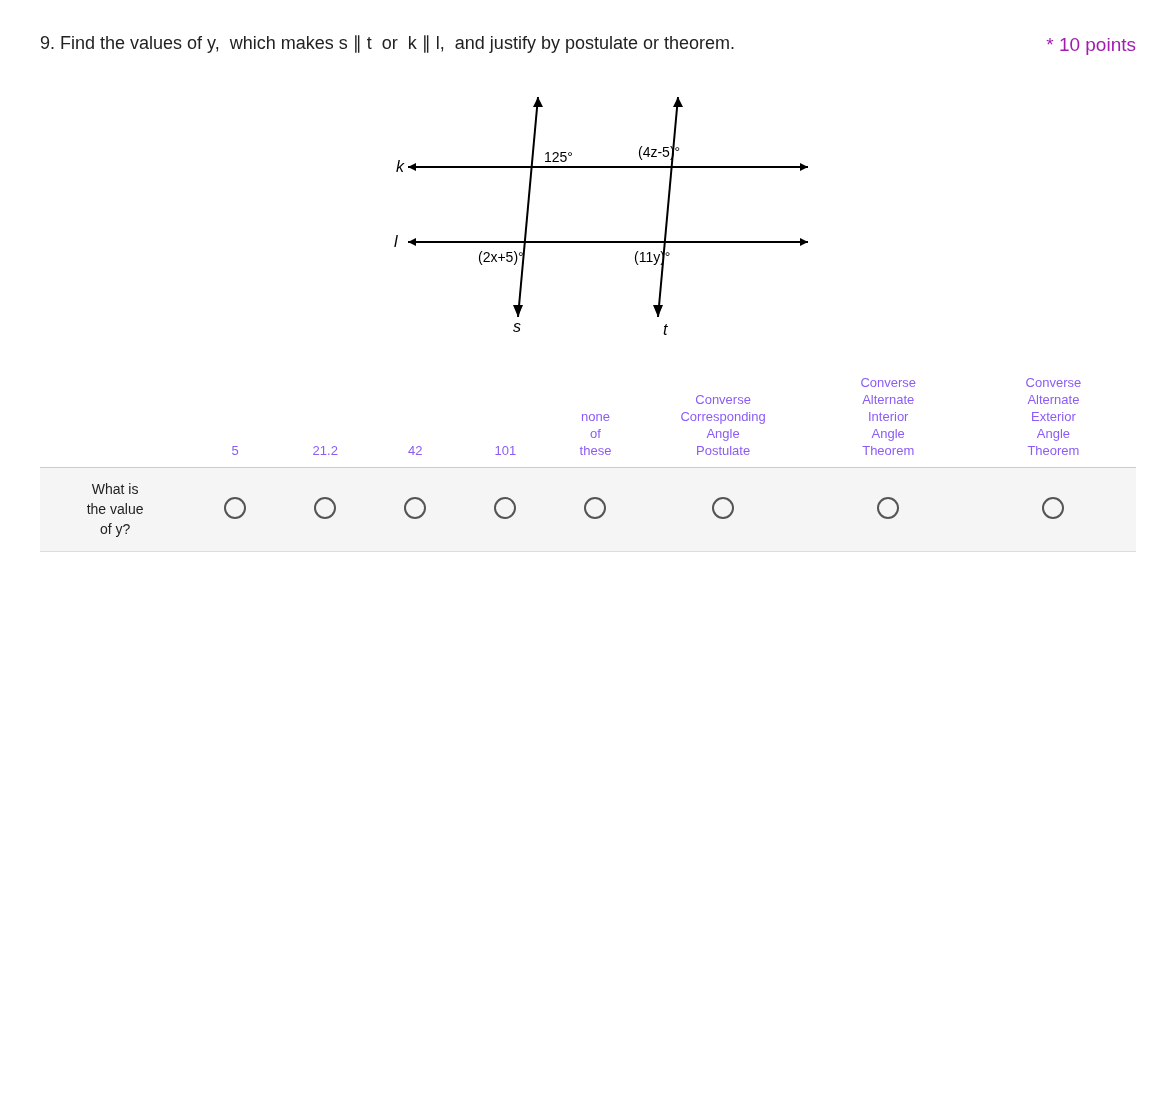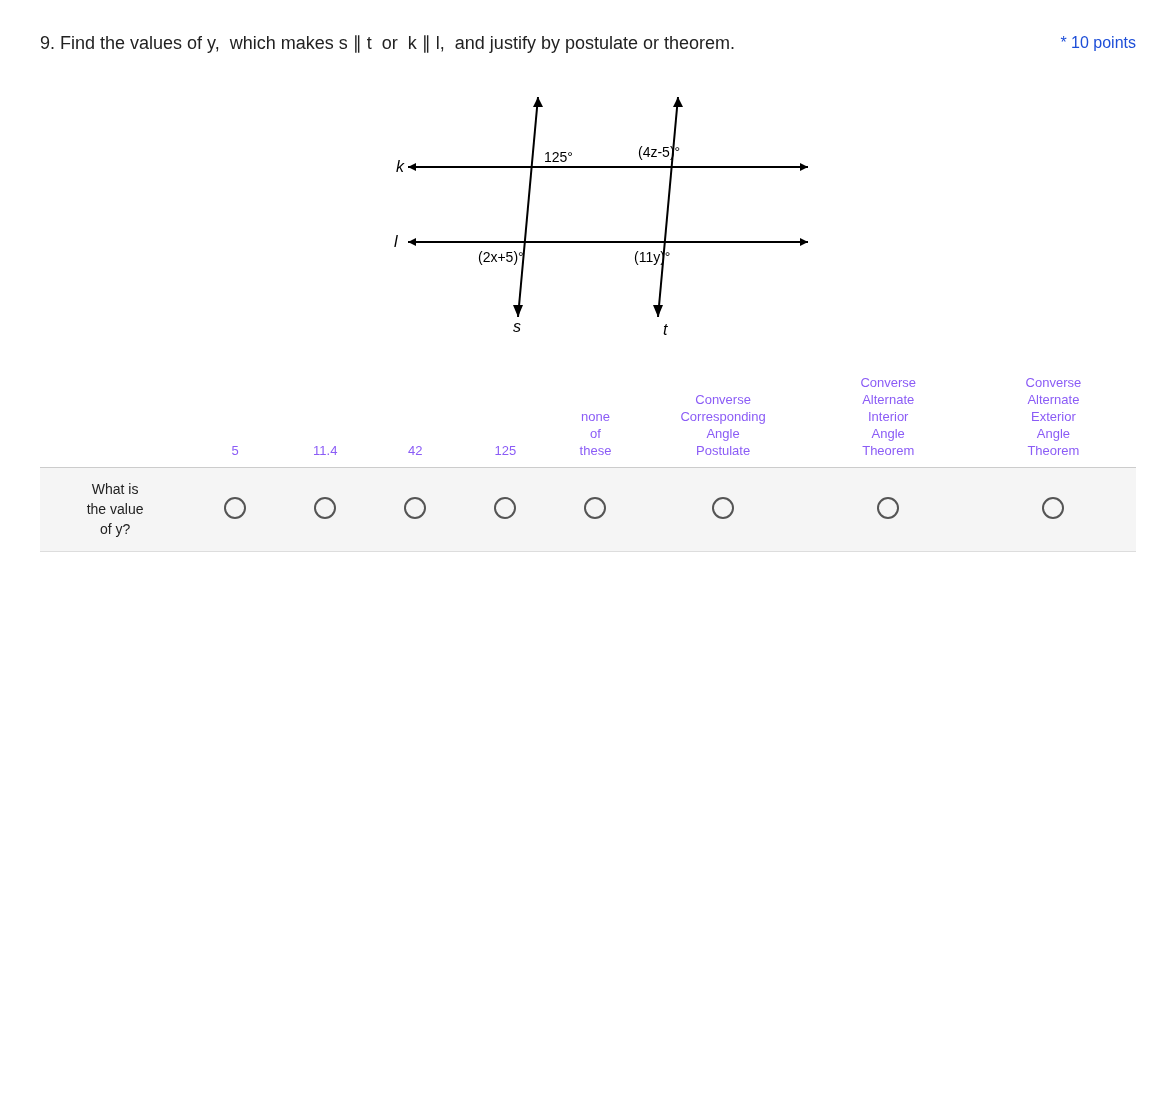--- a/index.html
+++ b/index.html
@@ -20,22 +20,22 @@
       margin-bottom: 8px;
     }
 
     .question-text {
       font-size: 18px;
       line-height: 1.5;
       max-width: 700px;
     }
 
     .points-badge {
-      color: #1d4ed8;
-      font-size: 16px;
+      color: #a21caf;
+      font-size: 19px;
       white-space: nowrap;
       padding-top: 4px;
     }
 
     .points-badge::before {
       content: "* ";
     }
 
     
     .diagram-container {
@@ -170,23 +170,23 @@
     <text x="326" y="185" font-size="14">(11y)°</text>
   </svg>
 </div>
 
 <div class="answer-table-wrapper">
   <table class="answer-table">
     <thead>
       <tr>
         <th class="header-col row-label"></th>
         <th class="header-col">5</th>
-        <th class="header-col">11.4</th>
+        <th class="header-col">21.2</th>
         <th class="header-col">42</th>
-        <th class="header-col">125</th>
+        <th class="header-col">101</th>
         <th class="header-col">none<br>of<br>these</th>
         <th class="header-col-wide">Converse<br>Corresponding<br>Angle<br>Postulate</th>
         <th class="header-col-wide">Converse<br>Alternate<br>Interior<br>Angle<br>Theorem</th>
         <th class="header-col-wide">Converse<br>Alternate<br>Exterior<br>Angle<br>Theorem</th>
       </tr>
     </thead>
     <tbody>
       <tr>
         <td class="row-label">What is<br>the value<br>of y?</td>
         <td>

